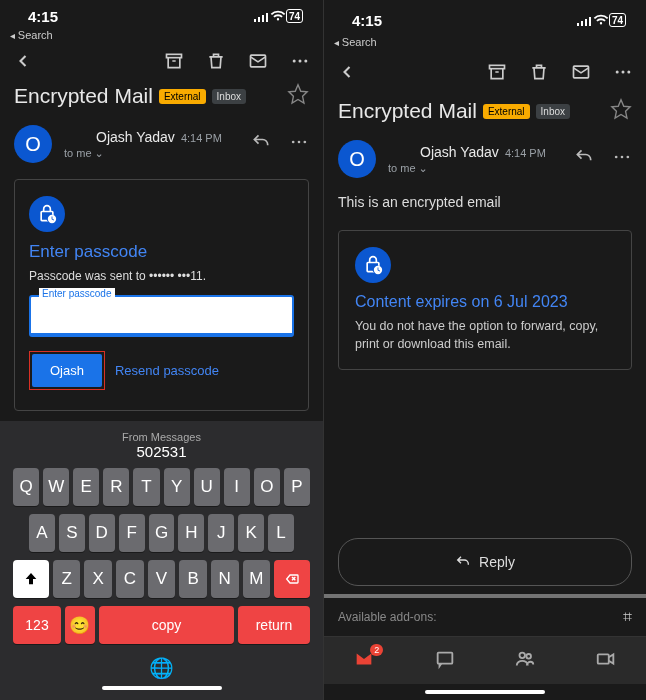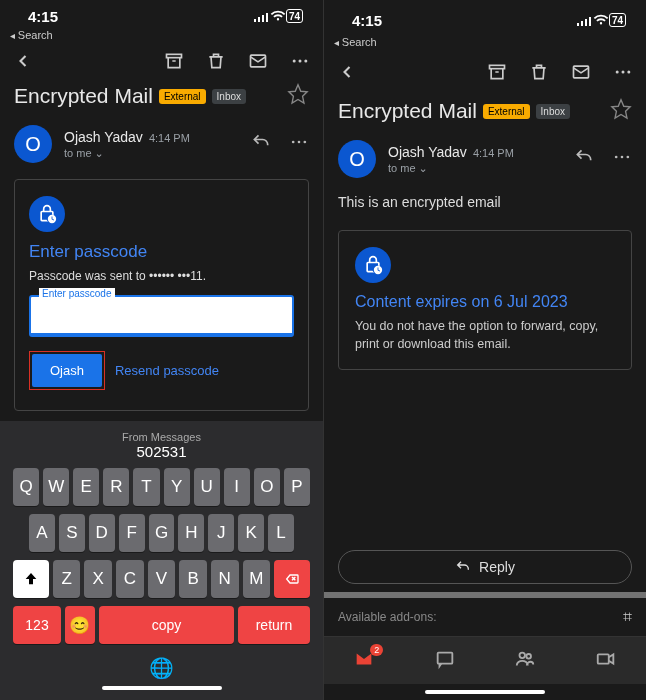--- a/index.html
+++ b/index.html
@@ -20,21 +20,21 @@
   .subject-row { display: flex; align-items: center; padding: 4px 14px 10px; gap: 6px; }
   .subject { font-size: 21px; font-weight: 400; color: #e8e8e8; white-space: nowrap; }
   .badge { font-size: 10px; padding: 2px 5px; border-radius: 3px; font-weight: 500; }
   .badge.external { background: #f9ab00; color: #000; }
   .badge.inbox { background: #3c4043; color: #ddd; }
   .star { margin-left: auto; color: #888; }
 
   .sender-row { display: flex; align-items: center; padding: 6px 14px; gap: 12px; }
   .avatar { width: 38px; height: 38px; border-radius: 50%; background: #0b57d0; color: #fff; display: flex; align-items: center; justify-content: center; font-size: 20px; }
   .sender-info { flex: 1; display:flex; flex-direction:column; gap:1px;}
-  .sender-name { font-size: 14px; color: #e8e8e8; }
+  .sender-name { font-size: 14px; color: #e8e8e8; margin-left: 32px; }
   .sender-time { font-size: 11px; color: #9aa0a6; margin-left:6px;}
   .sender-to { font-size: 11px; color: #9aa0a6; }
   .sender-actions { display: flex; gap: 18px; color:#bbb;}
 
   .card { margin: 10px 14px; border: 1px solid #444; border-radius: 4px; padding: 16px 14px 20px; }
   .lock-circle { width: 36px; height: 36px; border-radius: 50%; background: #0b57d0; display: flex; align-items: center; justify-content: center; margin-bottom: 10px; }
   .card-title { color: #4285f4; font-size: 17px; margin-bottom: 6px; }
   .card-text { font-size: 12px; color: #ddd; line-height:1.4; }
 
   .input-wrap { position: relative; margin-top: 10px; }
@@ -46,22 +46,22 @@
   .resend { color: #4285f4; font-size: 13px; }
 
   .body-text { padding: 10px 14px; font-size: 14px; color: #ddd; }
 
   .card2 { margin: 10px 14px; border: 1px solid #444; border-radius: 4px; padding: 16px 16px; }
   .card2 .card-title { color: #4285f4; font-size: 16px; margin-bottom:6px;}
   .card2 .card-text { font-size: 12.5px; color: #ccc; line-height:1.45;}
 
   .flex-fill { flex:1; }
 
-  .reply-btn { margin: 8px 14px; border:1px solid #555; border-radius: 20px; height:34px; display:flex; align-items:center; justify-content:center; gap:8px; color:#ddd; font-size:14px;}
-  .addons { padding: 10px 14px; font-size:12px; color:#888; display:flex; align-items:center; justify-content:space-between; border-top:6px solid #737373;}
+  .reply-btn { margin: 8px 14px; border:1px solid #555; border-radius: 20px; height:48px; display:flex; align-items:center; justify-content:center; gap:8px; color:#ddd; font-size:14px;}
+  .addons { padding: 10px 14px; font-size:12px; color:#888; display:flex; align-items:center; justify-content:space-between; border-top:4px solid #737373;}
   .bottom-nav { height: 48px; background:#2a2a2a; display:flex; align-items:center; justify-content:space-around; border-top:1px solid #333;}
   .nav-item { color:#aaa; position:relative;}
   .nav-item.active { color:#ea4335;}
   .badge-count { position:absolute; top:-4px; right:-8px; background:#ea4335; color:#fff; font-size:9px; border-radius:8px; padding:1px 4px; min-width:12px; text-align:center;}
   .home-ind { height:4px; width:120px; background:#fff; border-radius:2px; margin:6px auto 6px;}
 
   
   .kbd { background: #2c2c2e; padding: 6px 13px 4px; }
   .kbd-sugg { text-align:center; padding: 4px 0 8px; }
   .kbd-sugg .lbl { font-size:11px; color:#aaa;}

